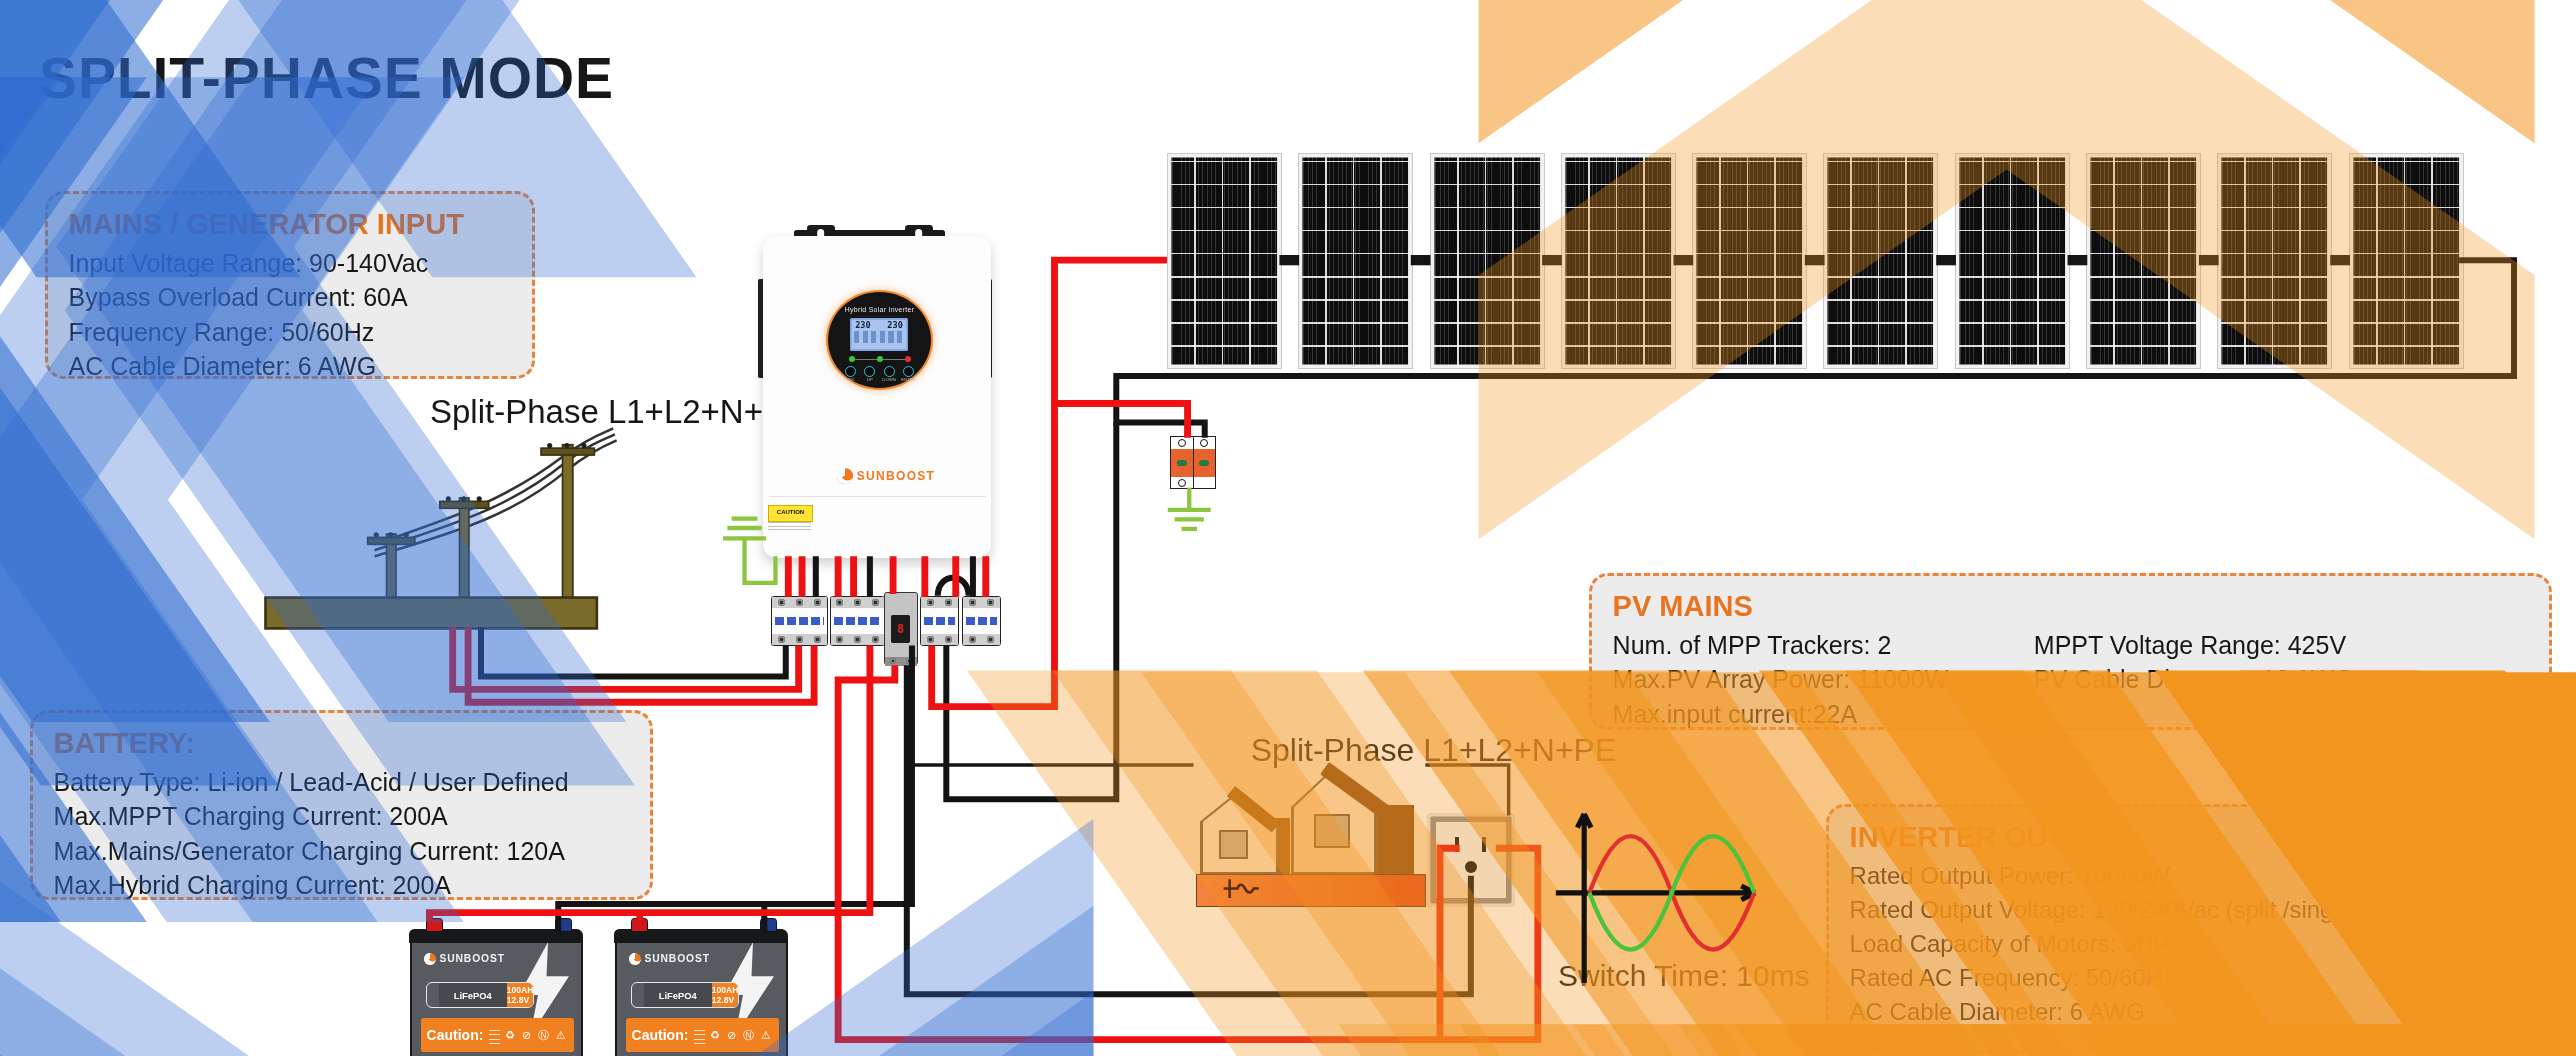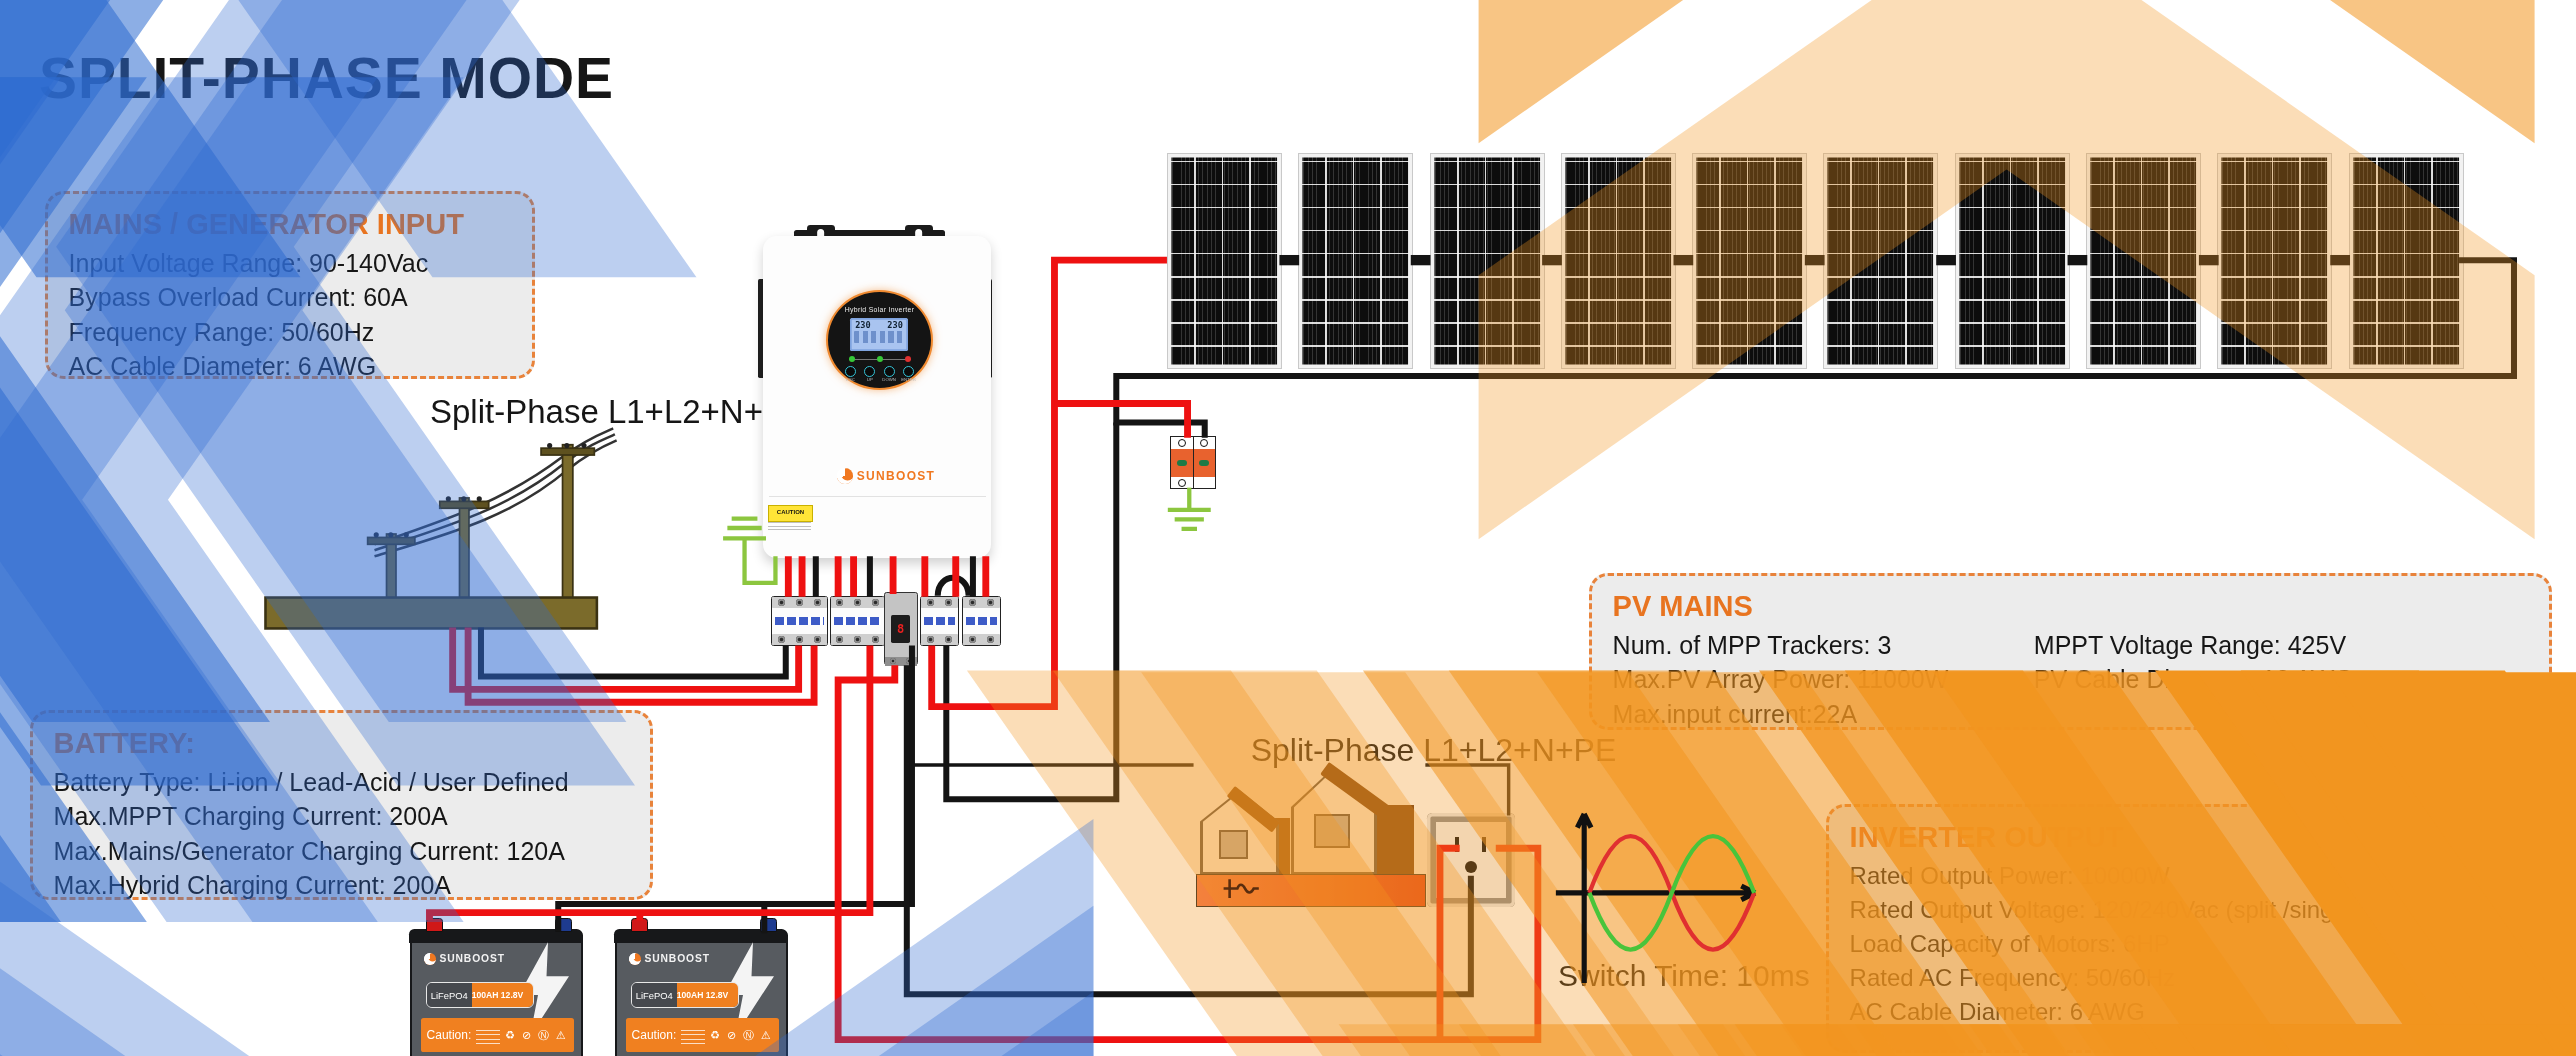--- a/index.html
+++ b/index.html
@@ -94,25 +94,25 @@
   .bat-term{position:absolute;top:-13.7px;width:17px;height:13.7px;border-radius:3.4px 3.4px 0 0;border:1.7px solid #111;box-sizing:border-box;}
   .bat-term.pos{left:13.7px;background:#D01818;}
   .bat-term.neg{left:143px;background:#1E3B8F;}
   .bat-logo{position:absolute;left:12px;top:20.6px;display:flex;align-items:center;gap:3.4px;}
   .bat-logo .swirl{width:12px;height:12px;}
   .bat-logo .bl-txt{color:#F2F2F2;font-weight:800;font-size:10.3px;letter-spacing:0.9px;}
   .bolt{position:absolute;right:12px;top:10.3px;width:50px;height:94px;background:#F4F4F4;
         clip-path:polygon(58% 0,0 56%,38% 56%,22% 100%,100% 36%,55% 36%);}
   .bat-plate{position:absolute;left:13.7px;top:50px;width:108px;height:26px;border:1.7px solid #E8E8E8;border-radius:6px;
              display:flex;overflow:hidden;box-sizing:border-box;}
-  .bat-plate .p1{background:#46494E;color:#fff;font-size:9.4px;font-weight:400;display:flex;align-items:center;padding:0 4px;}
+  .bat-plate .p1{background:#46494E;color:#fff;font-size:9.4px;font-weight:700;display:flex;align-items:center;padding:0 15px;margin-left:12px;}
   .bat-plate .p2{background:#F08020;color:#fff;font-size:8.6px;font-weight:700;display:flex;align-items:center;padding:0 0;flex:1;}
   .bat-caution{position:absolute;left:8.6px;top:86px;width:153px;height:34px;background:#F08020;border-radius:2.6px;
                display:flex;align-items:center;gap:5.2px;padding:0 6px;box-sizing:border-box;}
-  .bat-caution .cw{color:#fff;font-size:12px;font-weight:400;}
+  .bat-caution .cw{color:#fff;font-size:14px;font-weight:700;}
   .bat-caution .clines{flex:1;height:17px;
       background:repeating-linear-gradient(0deg,rgba(255,255,255,.75) 0 0.9px,transparent 0.9px 4.3px);}
   .bat-caution .cicons{color:#fff;font-size:11px;letter-spacing:1.7px;font-family:"DejaVu Sans",sans-serif;}
   
   .gable{position:absolute;}
   .gable .shell{position:absolute;inset:0;background:#4E4E4E;
     clip-path:polygon(50% 0,100% 37%,100% 100%,0 100%,0 37%);}
   .gable .face{position:absolute;inset:2.6px;background:#FFF;
     clip-path:polygon(50% 0,100% 37%,100% 100%,0 100%,0 37%);}
   .roofband{position:absolute;background:#6E3C14;border-radius:1.7px;}
@@ -146,21 +146,21 @@
     <div class="ib-line">Battery Type:  Li-ion / Lead-Acid / User Defined</div>
     <div class="ib-line">Max.MPPT Charging Current: 200A</div>
     <div class="ib-line">Max.Mains/Generator Charging Current: 120A</div>
     <div class="ib-line">Max.Hybrid Charging Current: 200A</div>
   </div>
 
   <div class="abs ibox ibox-pv">
     <div class="ib-title">PV MAINS</div>
     <div class="cols">
       <div class="col1">
-        <div class="ib-line">Num. of MPP Trackers: 3</div>
+        <div class="ib-line">Num. of MPP Trackers: 2</div>
         <div class="ib-line">Max.PV Array Power: 11000W</div>
         <div class="ib-line">Max.input current:22A</div>
       </div>
       <div class="col2">
         <div class="ib-line">MPPT Voltage Range: 425V</div>
         <div class="ib-line">PV Cable Diameter: 10 AWG</div>
       </div>
     </div>
   </div>
 

